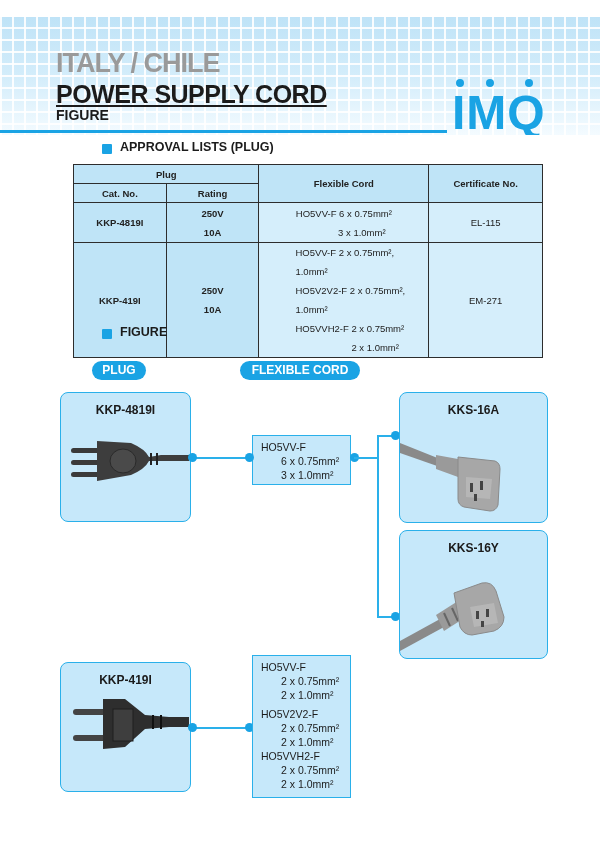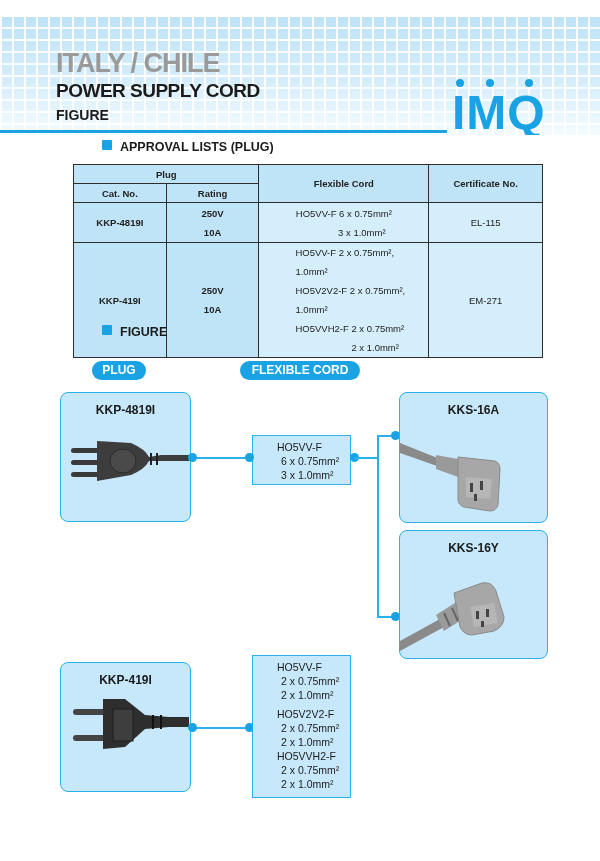--- a/index.html
+++ b/index.html
@@ -5,44 +5,44 @@
   html,body{margin:0;padding:0;background:#fff;}
   body{width:600px;height:861px;position:relative;overflow:hidden;font-family:"Liberation Sans",sans-serif;color:#222;}
   .header{position:absolute;left:0;top:0;width:600px;height:118px;overflow:hidden;
     background:linear-gradient(#bfe3f7 0%, #d6eefb 55%, #f4fbff 100%);margin-top:17px;}
   .mosaic{position:absolute;left:0;top:0;width:600px;height:118px;
     background-image:
       linear-gradient(90deg, rgba(255,255,255,0.9) 2px, transparent 2px),
       linear-gradient(0deg, rgba(255,255,255,0.9) 2px, transparent 2px);
     background-size:12px 12px;}
   .h-title{position:absolute;left:56px;top:31px;font-size:27px;font-weight:bold;color:#9a9a9a;letter-spacing:-1px;}
-  .h-sub{position:absolute;left:56px;top:63px;font-size:19px;font-weight:bold;color:#1b1b1b;letter-spacing:-0.5px;}
+  .h-sub{position:absolute;left:56px;top:63px;font-size:25px;font-weight:bold;color:#1b1b1b;letter-spacing:-0.5px;text-decoration:underline;}
   .h-sub2{position:absolute;left:56px;top:90px;font-size:14px;font-weight:bold;color:#1b1b1b;}
   .h-line{position:absolute;left:0;top:113px;width:447px;height:3px;background:#1aa3e4;}
   .logo{position:absolute;left:452px;top:60px;width:100px;height:60px;}
   .logo-text{position:absolute;left:0;top:8px;font-size:48px;font-weight:bold;color:#1aa3e4;letter-spacing:1px;}
   .logo-dot{position:absolute;top:2px;width:8px;height:8px;border-radius:50%;background:#1aa3e4;}
 
-  .sec-head{position:absolute;left:56px;font-size:12.5px;font-weight:bold;color:#1b1b1b;display:flex;align-items:flex-start;padding-left:46px;}
+  .sec-head{position:absolute;left:56px;font-size:12.5px;font-weight:bold;color:#1b1b1b;display:flex;align-items:flex-end;padding-left:46px;}
   .sec-head .sq{width:10px;height:10px;background:#1aa3e4;margin-right:8px;border-radius:1px;}
 
   table.appr{position:absolute;left:73px;top:164px;width:470px;border-collapse:collapse;font-size:9.5px;}
   table.appr td, table.appr th{border:1px solid #2d2d2d;text-align:center;padding:0;}
   table.appr th{background:#bfe4f7;font-weight:bold;height:18px;}
   table.appr td{background:#d5eefb;}
   table.appr td.cat{background:#bfe4f7;font-weight:bold;}
   table.appr td.rat{background:#bfe4f7;font-weight:bold;margin-top:22px;}
   table.appr td.cord{text-align:left;}
   .cl{line-height:19px;}
 
   .pill{position:absolute;background:#1aa3e4;color:#fff;font-weight:bold;font-size:12px;border-radius:10px;text-align:center;height:19px;line-height:19px;}
   .pbox{position:absolute;background:#c6e8fa;border:1.5px solid #2ab0ea;border-radius:8px;}
   .pbox .lbl{position:absolute;left:0;right:0;top:10px;text-align:center;font-weight:bold;font-size:12px;color:#1b1b1b;}
   .cbox{position:absolute;background:#c6e8fa;border:1.5px solid #2ab0ea;font-size:10.5px;color:#1b1b1b;}
-  .cbox .t{padding-left:24px;line-height:14px;}
+  .cbox .t{padding-left:8px;line-height:14px;}
   .cbox .s{padding-left:28px;line-height:14px;}
   .dot{position:absolute;width:9px;height:9px;border-radius:50%;background:#1aa3e4;}
   .hl{position:absolute;height:1.5px;background:#2ab0ea;}
   .vl{position:absolute;width:1.5px;background:#2ab0ea;}
   svg{position:absolute;left:0;top:0;overflow:visible;}
 </style>
 </head>
 <body>
 
 <div class="header">

